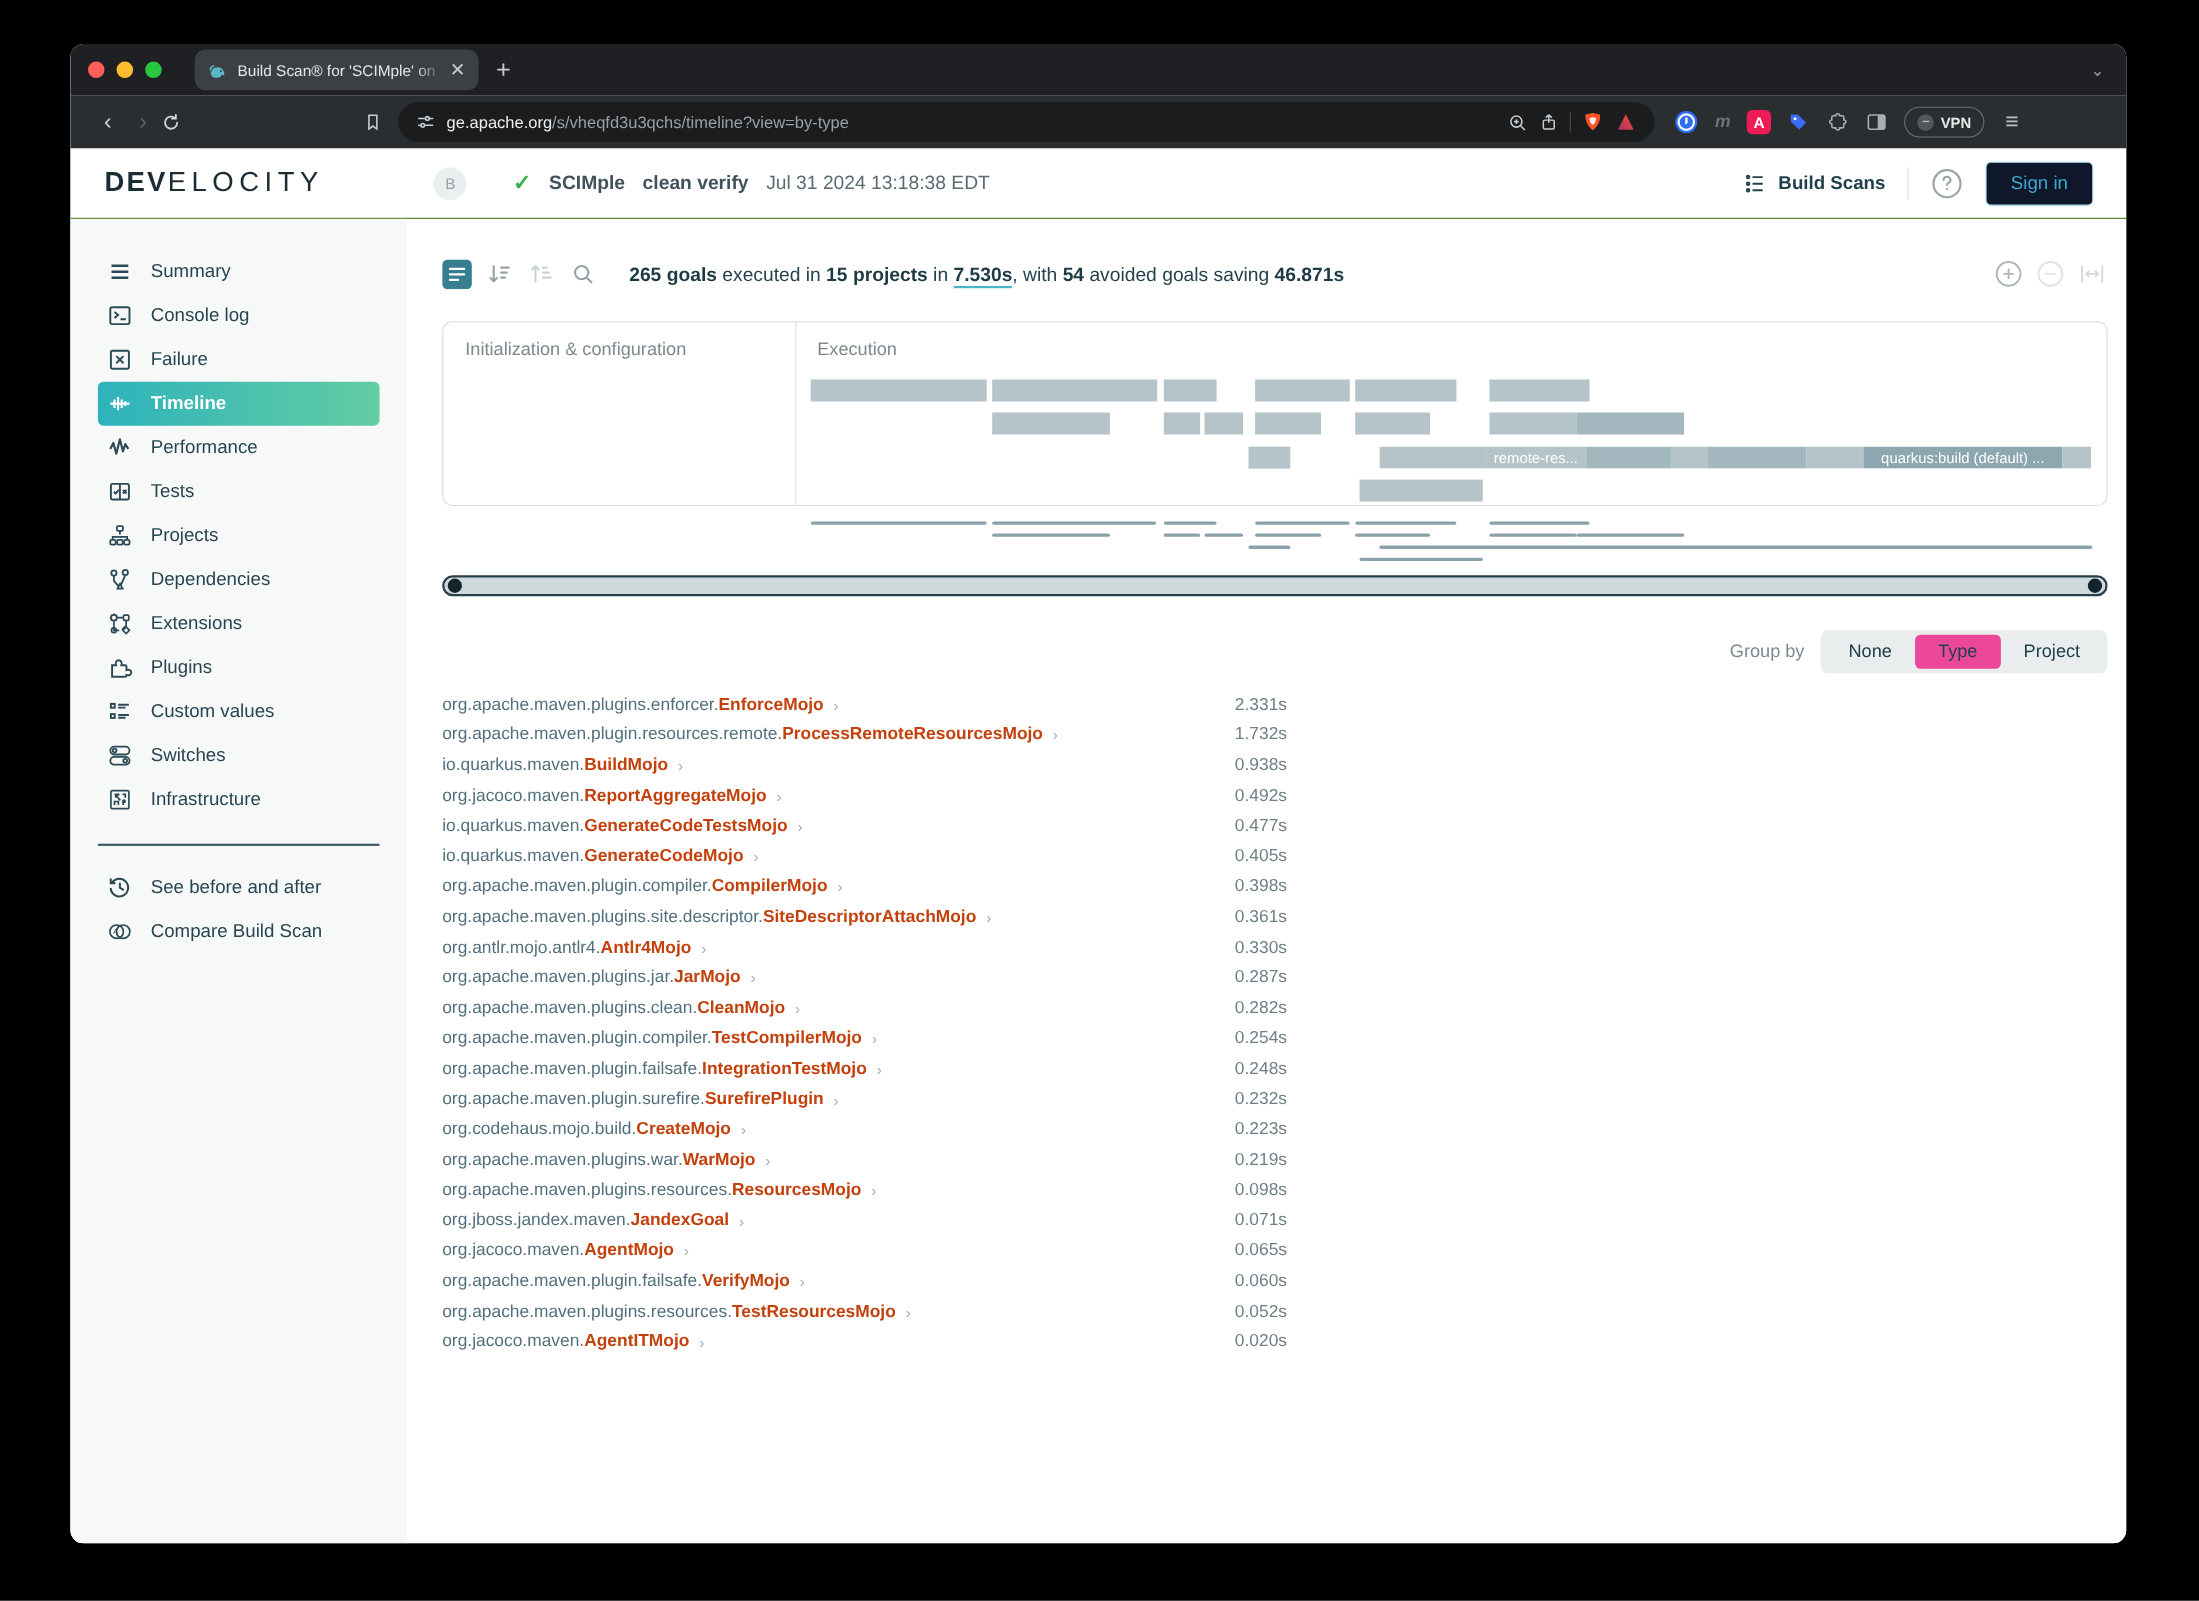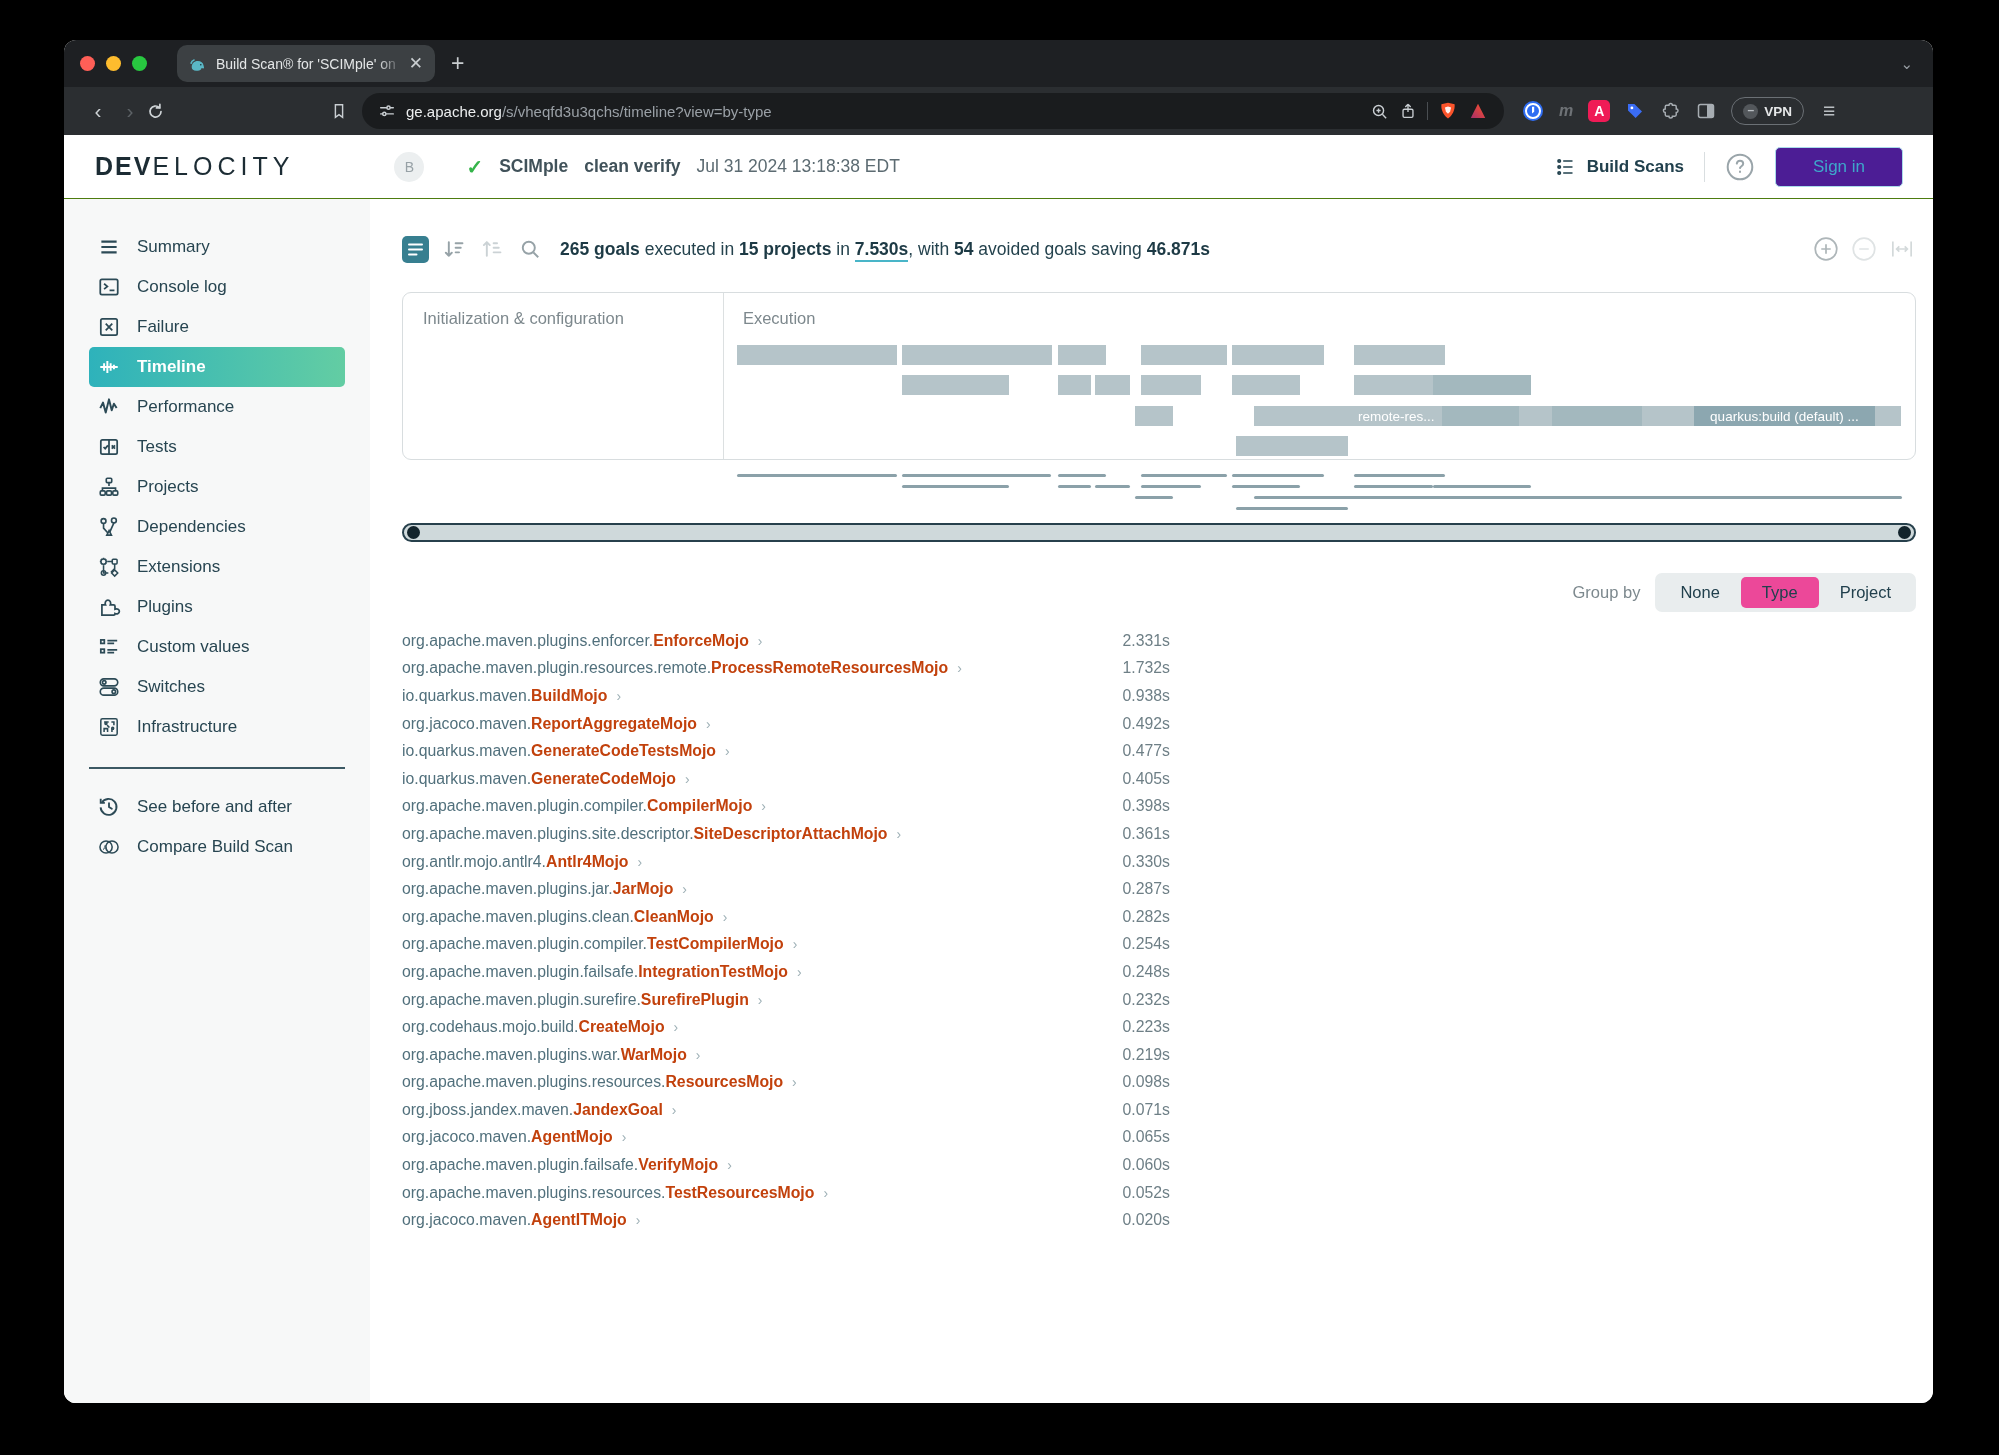--- a/index.html
+++ b/index.html
@@ -50,36 +50,36 @@
   .logo b { font-weight:800; letter-spacing:2px; }
   .logo span { font-weight:300; letter-spacing:5px; }
   .badge-b { width:30px; height:30px; border-radius:50%; background:#eceff0; color:#97a1a6; font-size:14px;
              display:flex; align-items:center; justify-content:center; margin-left:100px; }
   .check { color:#35b44a; font-size:20px; font-weight:700; margin-left:42px; }
   .bname { font-size:17.5px; font-weight:700; color:#41525a; margin-left:16px; }
   .bdate { font-size:17.5px; color:#5c6b72; margin-left:16px; }
   .hdr-right { margin-left:auto; display:flex; align-items:center; gap:20px; }
   .bscans { display:flex; align-items:center; gap:10px; font-size:17px; font-weight:600; color:#21404d; }
   .hdr-div { width:1px; height:30px; background:#d9dee0; }
-  .signin { font-size:17px; color:#3ea7cb; border:1.5px solid #a9dcea; border-radius:5px; padding:9px 37px; background:#4c1d95; }
+  .signin { font-size:17px; color:#3ea7cb; border:1.5px solid #a9dcea; border-radius:5px; padding:9px 22px; background:#0f172a; }
 
   .page-body { flex:1; display:flex; min-height:0; }
   aside { width:306px; background:#f7f8f8; padding-top:28px; flex:none; }
   .side-item { height:40px; display:flex; align-items:center; gap:16px; margin:0 25px; padding:0 8px;
                border-radius:5px; font-size:17px; font-weight:500; color:#274551; }
   .side-item .ic { width:24px; height:24px; flex:none; color:#2c4a56; }
   .side-item .ic svg { width:100%; height:100%; }
   .side-item.sel { background:linear-gradient(90deg,#2eb2bb,#63cda3); color:#fff; font-weight:600; }
   .side-item.sel .ic { color:#fff; }
   .side-div { border-top:2px solid #3c5964; margin:20px 25px 18px; }
 
   main { flex:1; padding:0 17px 0 32px; min-width:0; }
   .goals-row { margin-top:36px; display:flex; align-items:center; gap:13px; }
   .grow-sp { flex:1; }
-  .summary { font-size:17.5px; color:#24424d; margin-left:4px; white-space:nowrap; }
+  .summary { font-size:17.5px; color:#24424d; margin-left:16px; white-space:nowrap; }
   .summary .b { font-weight:700; color:#1d3a45; }
   .summary .u { border-bottom:2.5px solid #49b5c8; padding-bottom:1px; }
   .zoomers { display:flex; align-items:center; gap:10px; }
 
   .chart { margin-top:29px; height:168px; border:1.5px solid #d8dddf; border-radius:9px; position:relative;padding-left:25px; }
   .chart-divider { position:absolute; left:21.16%; top:0; bottom:0; width:1.5px; background:#dcе0e1; background:#dce0e1; }
   .panel-label { position:absolute; top:16px; font-size:16.5px; color:#7d888d; }
   .bar { position:absolute; height:20px; background:#b5c4c9; display:flex; overflow:hidden; }
   .bar .seg { height:100%; display:flex; align-items:center; justify-content:center; color:#fff;
               font-size:13.5px; white-space:nowrap; overflow:hidden; }

